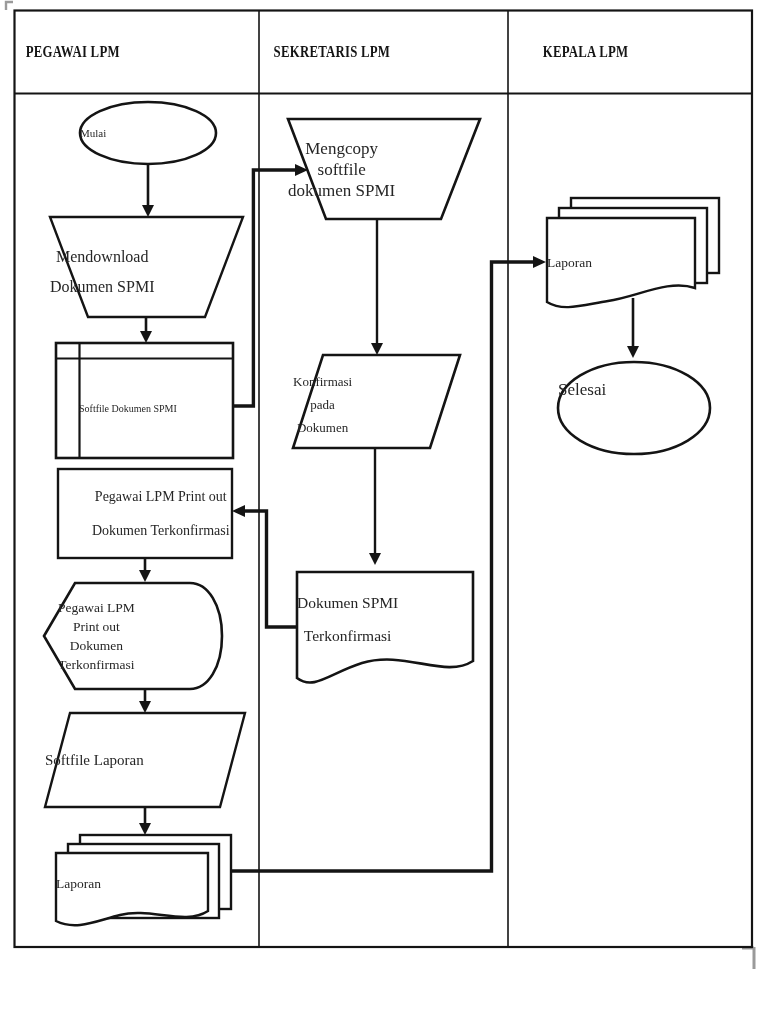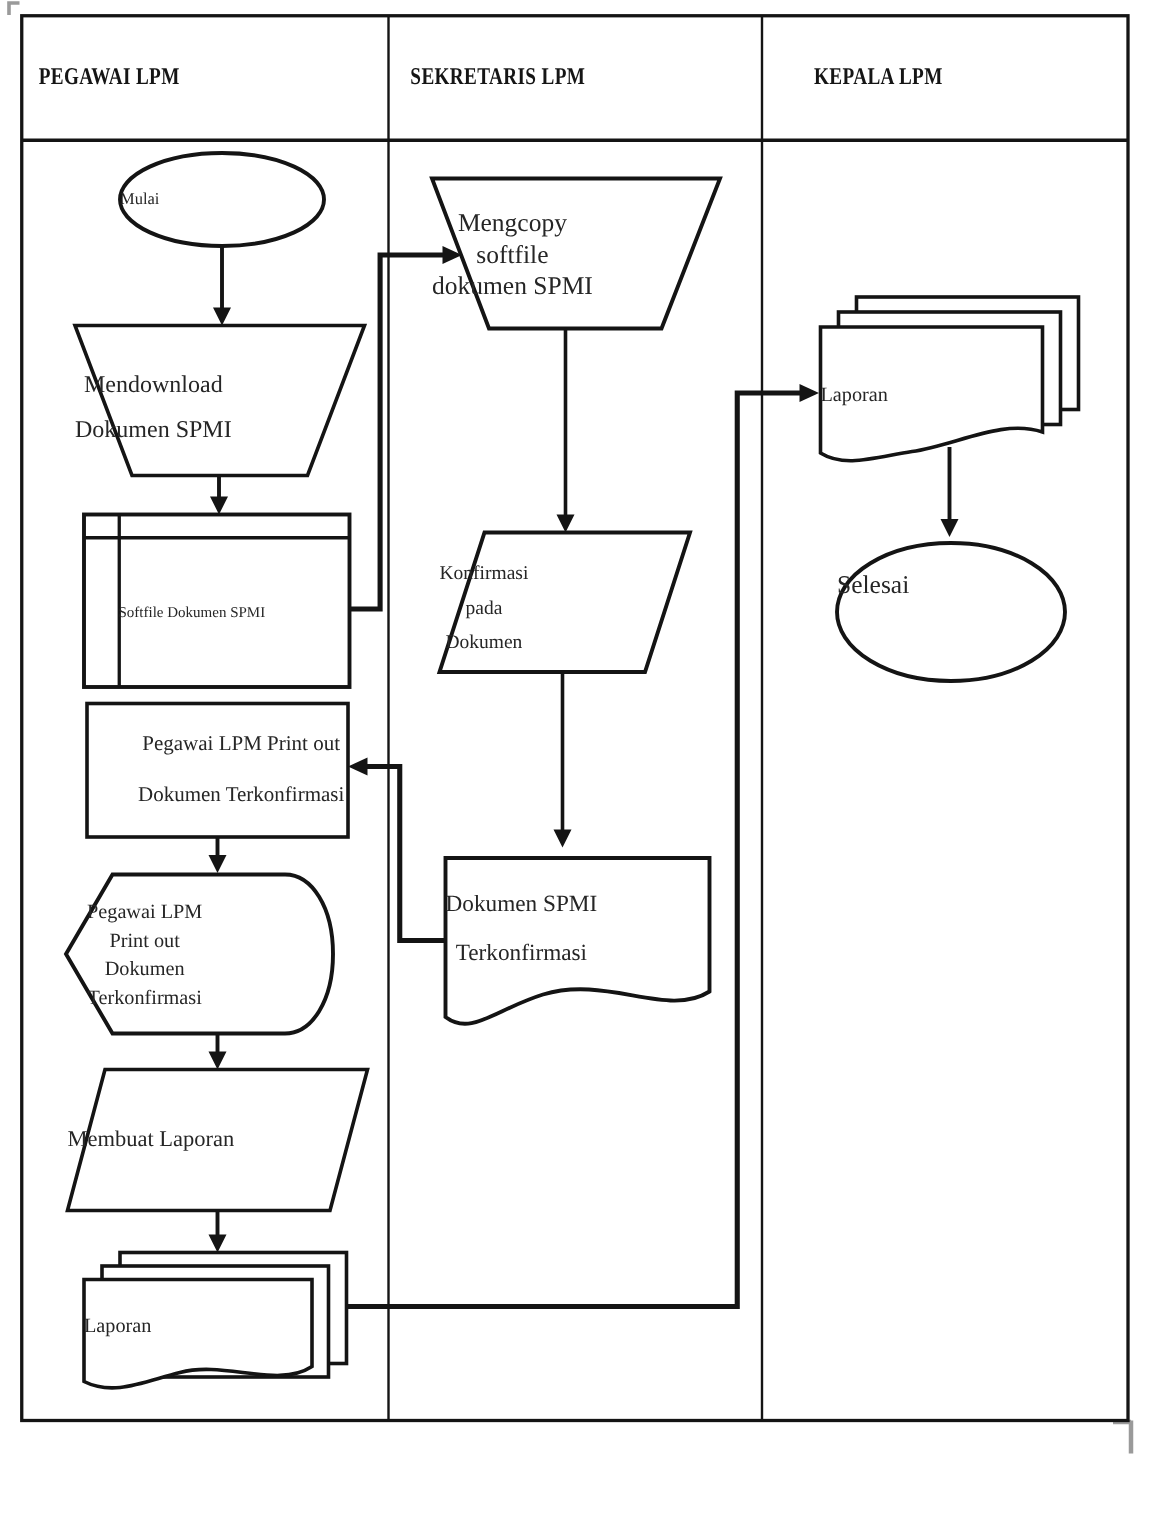--- a/index.html
+++ b/index.html
@@ -143,21 +143,21 @@
   <div class="lbl" style="left:79px;top:358px;width:165px;height:100px;font-size:10px;">Softfile Dokumen SPMI</div>
 
   <div class="lbl" style="left:58px;top:469px;width:174px;height:89px;font-size:14px;line-height:34px;margin-left:34px;">Pegawai LPM Print out
 Dokumen Terkonfirmasi</div>
 
   <div class="lbl" style="left:58px;top:583px;width:164px;height:106px;font-size:13.5px;line-height:19px;">Pegawai LPM
 Print out
 Dokumen
 Terkonfirmasi</div>
 
-  <div class="lbl" style="left:45px;top:713px;width:200px;height:94px;font-size:15px;">Membuat Laporan</div>
+  <div class="lbl" style="left:45px;top:713px;width:200px;height:94px;font-size:15px;">Softfile Laporan</div>
 
   <div class="lbl" style="left:56px;top:853px;width:152px;height:62px;font-size:13.5px;">Laporan</div>
 
   <div class="lbl" style="left:288px;top:119px;width:192px;height:100px;font-size:17px;line-height:21px;">Mengcopy
 softfile
 dokumen SPMI</div>
 
   <div class="lbl" style="left:293px;top:355px;width:167px;height:99px;font-size:13px;line-height:23px;">Konfirmasi
 pada
 Dokumen</div>

